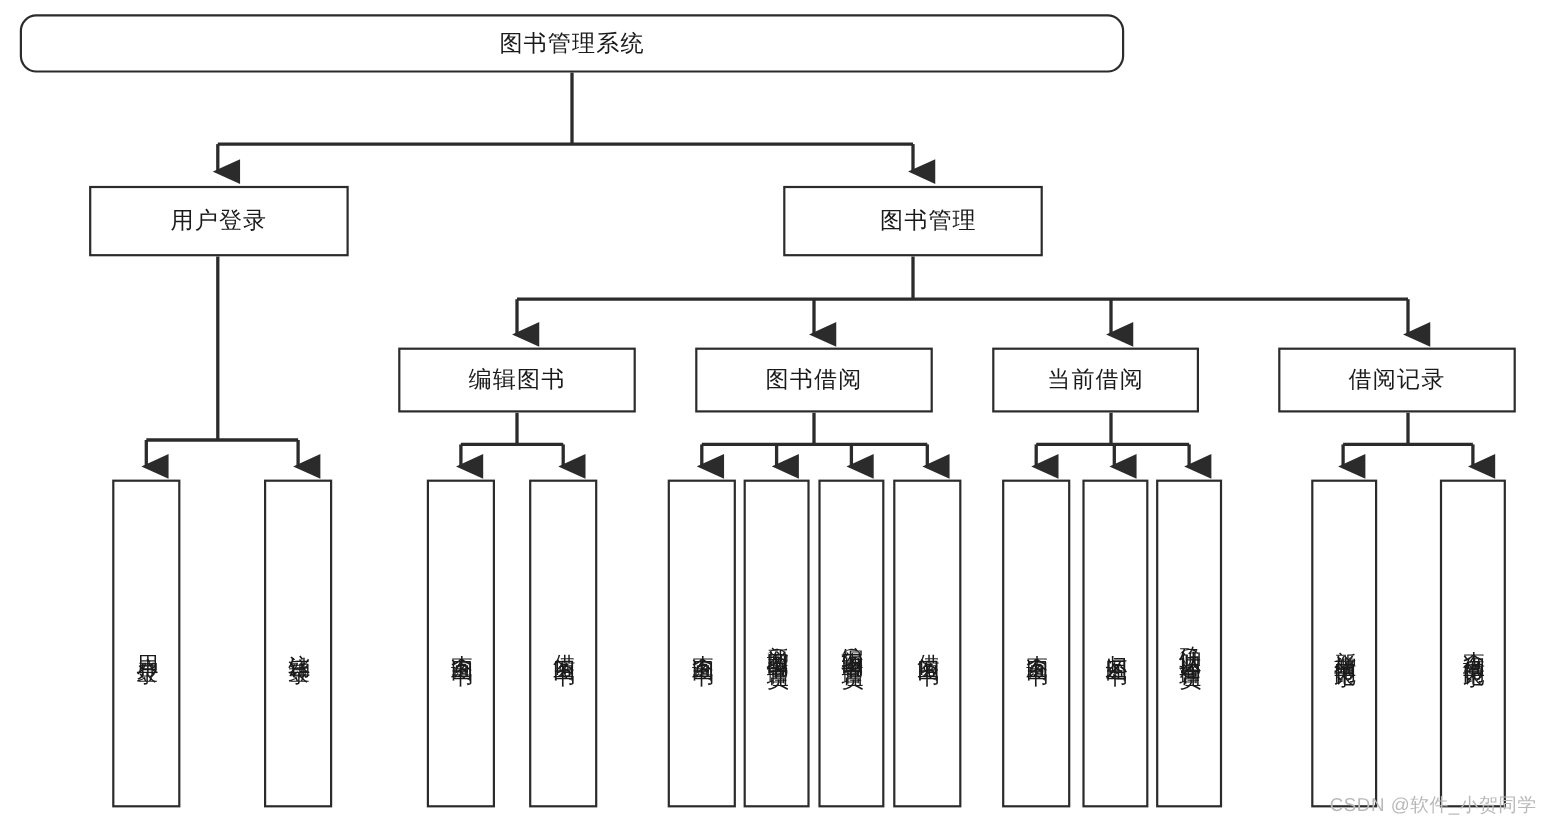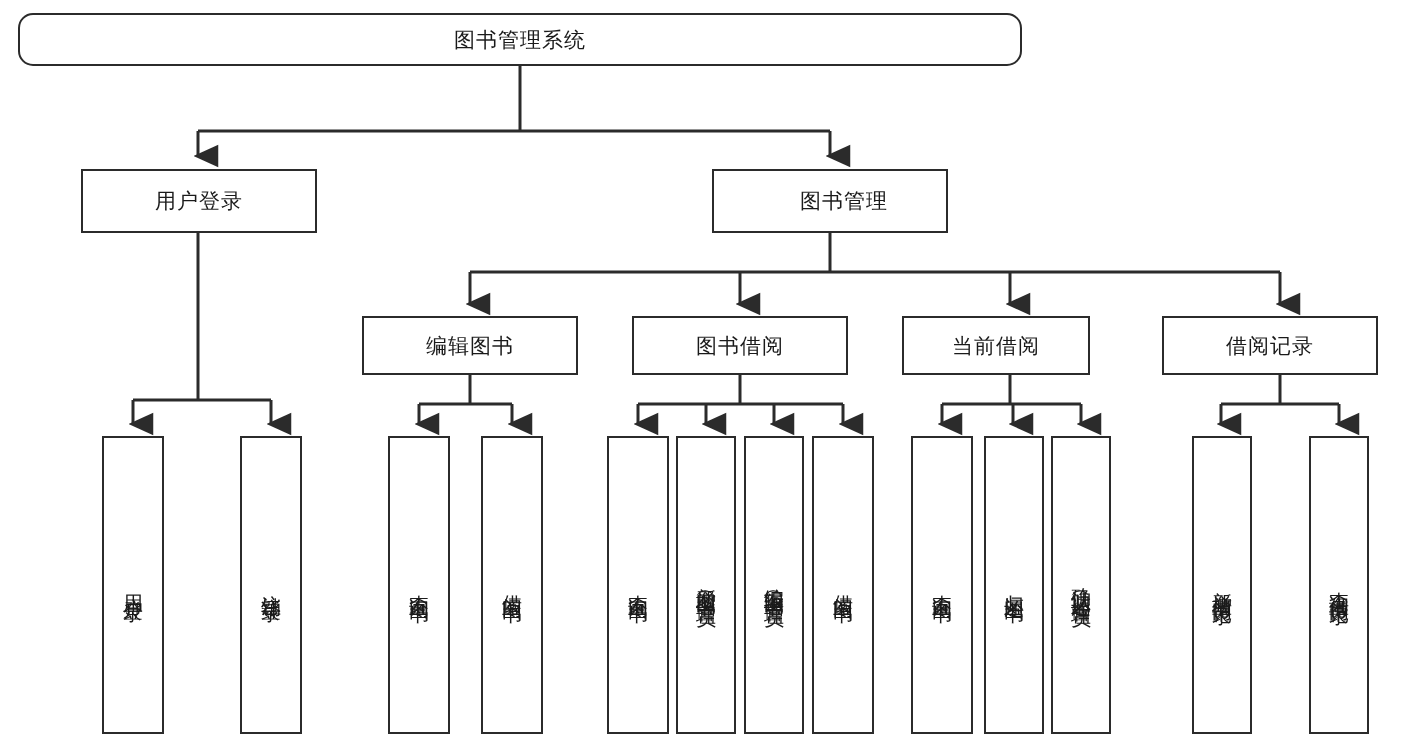--- a/index.html
+++ b/index.html
@@ -186,14 +186,15 @@
     <span class="vtext">确认归还（管理员）</span>
   </div>
 
   <div class="node node-v" style="left:1192px; top:436px; width:60px; height:298px;">
     <span class="vtext">新增借阅记录</span>
   </div>
   <div class="node node-v" style="left:1309px; top:436px; width:60px; height:298px;">
     <span class="vtext">查询借阅记录</span>
   </div>
 
+  <div class="watermark">CSDN @软件_小贺同学</div>
 
 </div>
 
 </body></html>

